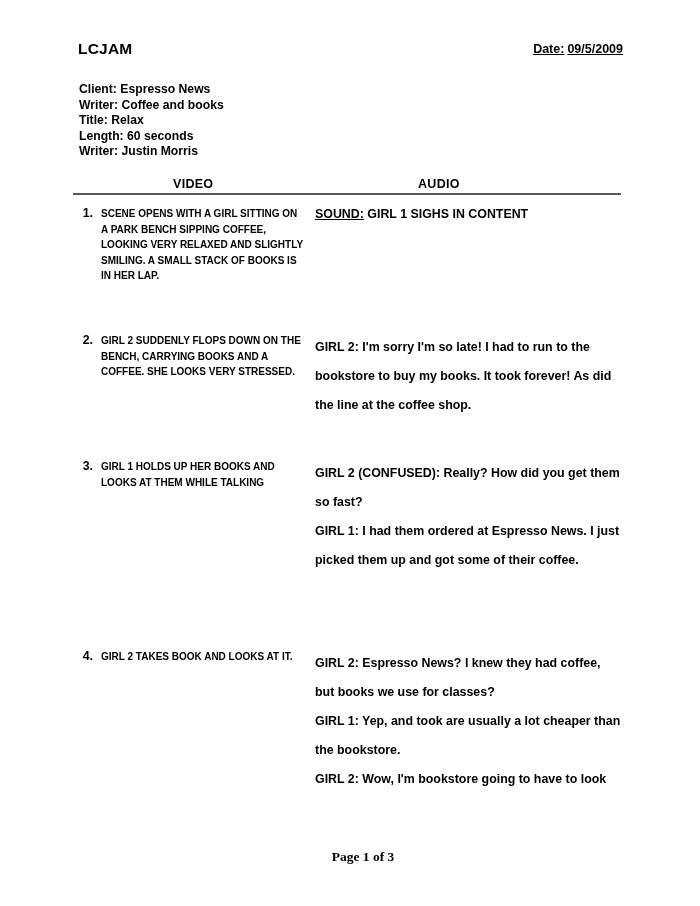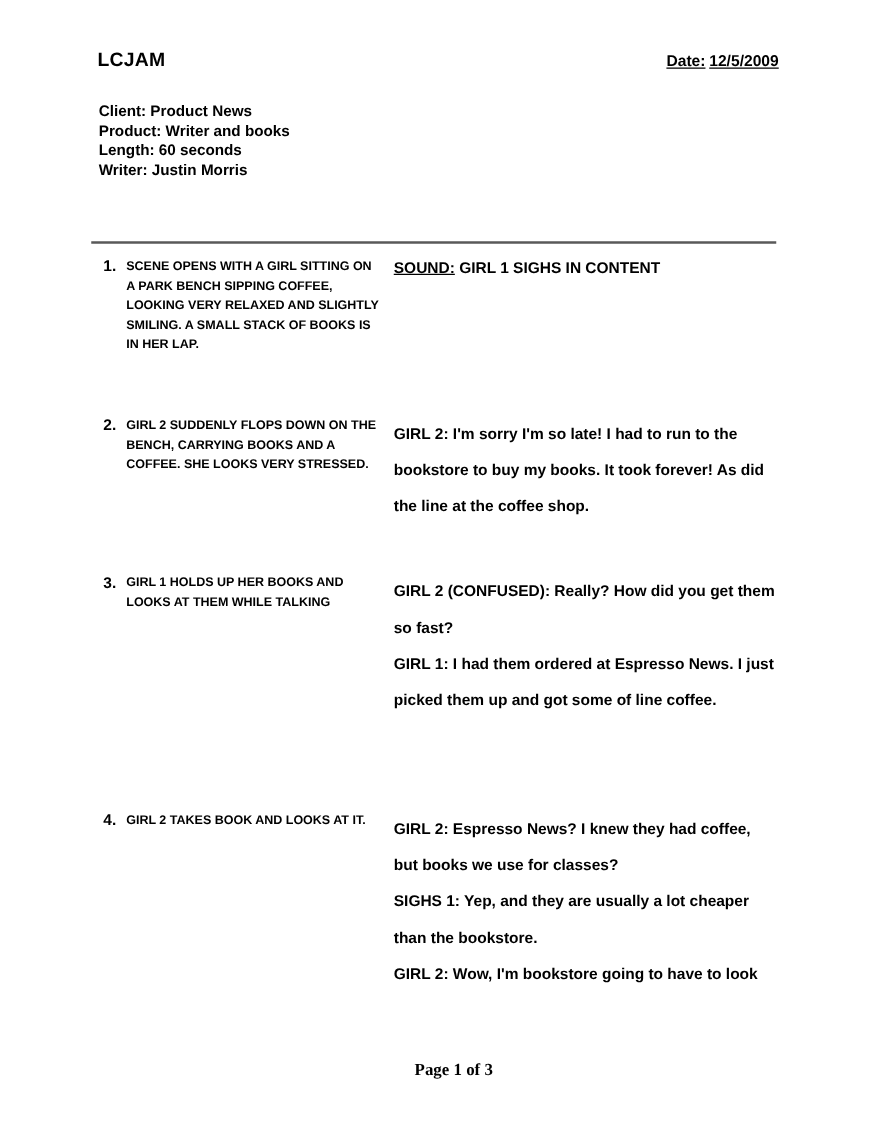--- a/index.html
+++ b/index.html
@@ -176,31 +176,36 @@
   }
 </style>
 </head>
 <body>
 
 <div class="page">
 
   <div class="doc-header">
     <div class="doc-title">LCJAM</div>
     <div class="doc-date">
-      <span class="lbl">Date:</span><span class="val">12/5/2009</span>
+      <span class="lbl">Date:</span><span class="val">09/5/2009</span>
     </div>
   </div>
 
   <div class="meta-block">
-    <div class="meta-line">Client: Product News</div>
-    <div class="meta-line">Product: Writer and books</div>
+    <div class="meta-line">Client: Espresso News</div>
+    <div class="meta-line">Writer: Coffee and books</div>
+    <div class="meta-line">Title: Relax</div>
     <div class="meta-line">Length: 60 seconds</div>
     <div class="meta-line">Writer: Justin Morris</div>
   </div>
 
+  <div class="col-head-row">
+    <div class="col-head video">VIDEO</div>
+    <div class="col-head audio">AUDIO</div>
+  </div>
   <div class="head-rule"></div>
 
   <div class="script-body">
       <div class="scene-row" style="top: 206px;">
         <div class="video-cell">
           <div class="scene-num">1.</div>
           <div class="video-text">SCENE OPENS WITH A GIRL SITTING ON A PARK BENCH SIPPING COFFEE, LOOKING VERY RELAXED AND SLIGHTLY SMILING. A SMALL STACK OF BOOKS IS IN HER LAP.</div>
         </div>
         <div class="audio-cell">
           <div class="audio-line single"><span class="sound-lbl">SOUND:</span><span> GIRL 1 SIGHS IN CONTENT</span></div>
@@ -215,31 +220,31 @@
           <div class="audio-line"><span>GIRL 2: I'm sorry I'm so late! I had to run to the bookstore to buy my books. It took forever! As did the line at the coffee shop.</span></div>
         </div>
       </div>
       <div class="scene-row" style="top: 459px;">
         <div class="video-cell">
           <div class="scene-num">3.</div>
           <div class="video-text">GIRL 1 HOLDS UP HER BOOKS AND LOOKS AT THEM WHILE TALKING</div>
         </div>
         <div class="audio-cell">
           <div class="audio-line"><span>GIRL 2 (CONFUSED): Really? How did you get them so fast?</span></div>
-          <div class="audio-line"><span>GIRL 1: I had them ordered at Espresso News. I just picked them up and got some of line coffee.</span></div>
+          <div class="audio-line"><span>GIRL 1: I had them ordered at Espresso News. I just picked them up and got some of their coffee.</span></div>
         </div>
       </div>
       <div class="scene-row" style="top: 649px;">
         <div class="video-cell">
           <div class="scene-num">4.</div>
           <div class="video-text">GIRL 2 TAKES BOOK AND LOOKS AT IT.</div>
         </div>
         <div class="audio-cell">
           <div class="audio-line"><span>GIRL 2: Espresso News? I knew they had coffee, but books we use for classes?</span></div>
-          <div class="audio-line"><span>SIGHS 1: Yep, and they are usually a lot cheaper than the bookstore.</span></div>
+          <div class="audio-line"><span>GIRL 1: Yep, and took are usually a lot cheaper than the bookstore.</span></div>
           <div class="audio-line"><span>GIRL 2: Wow, I'm bookstore going to have to look</span></div>
         </div>
       </div>
     </div>
 
   <div class="page-footer">
     <span class="footer-text">Page 1 of  3</span>
   </div>
 
 </div>

